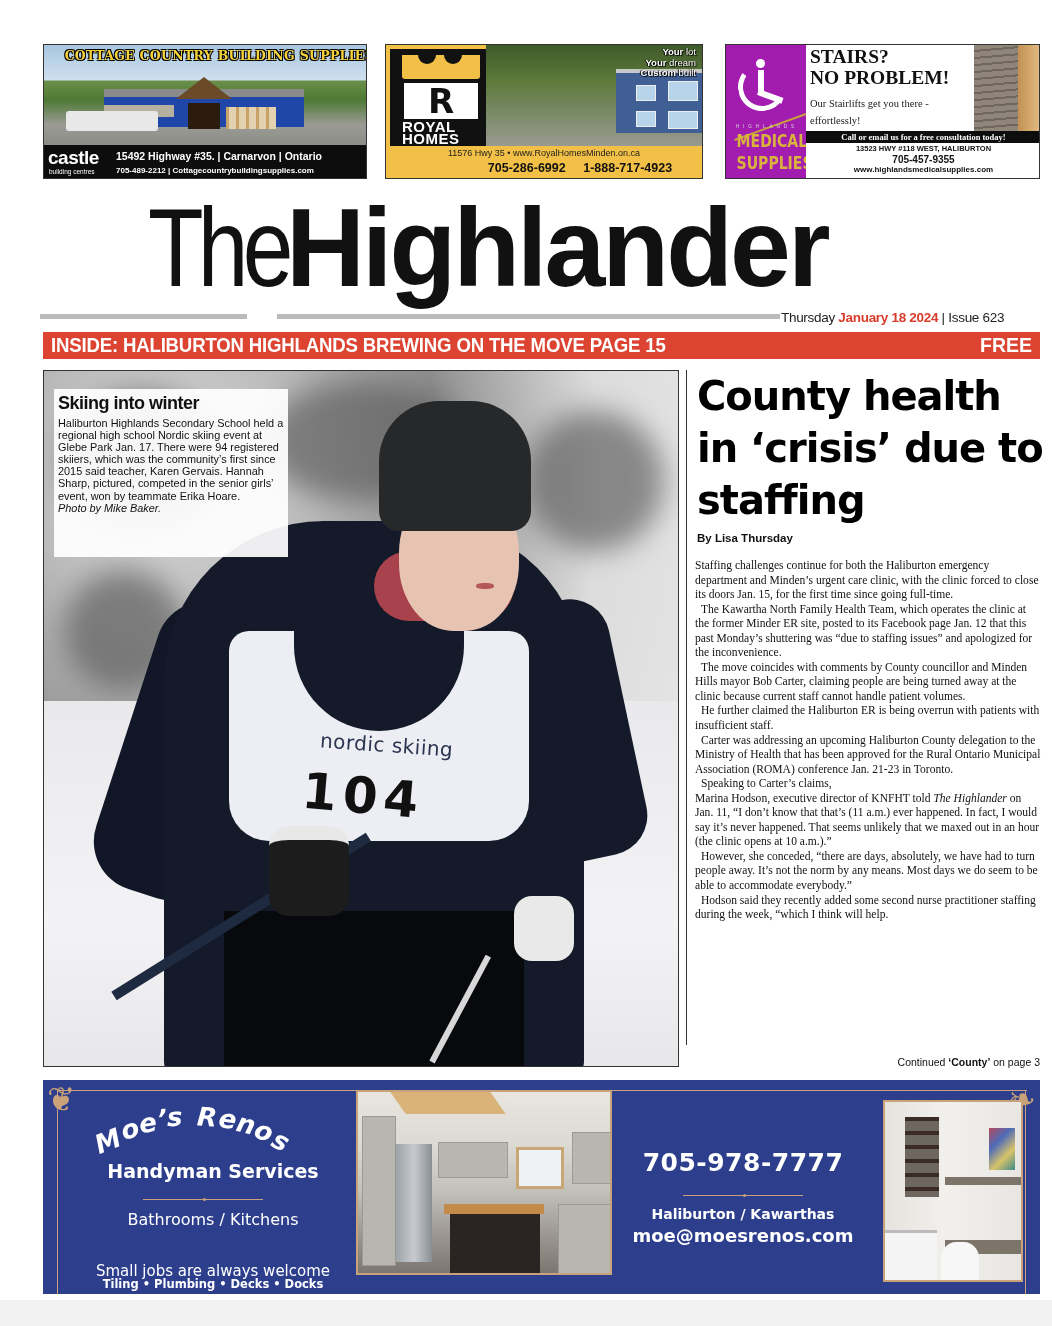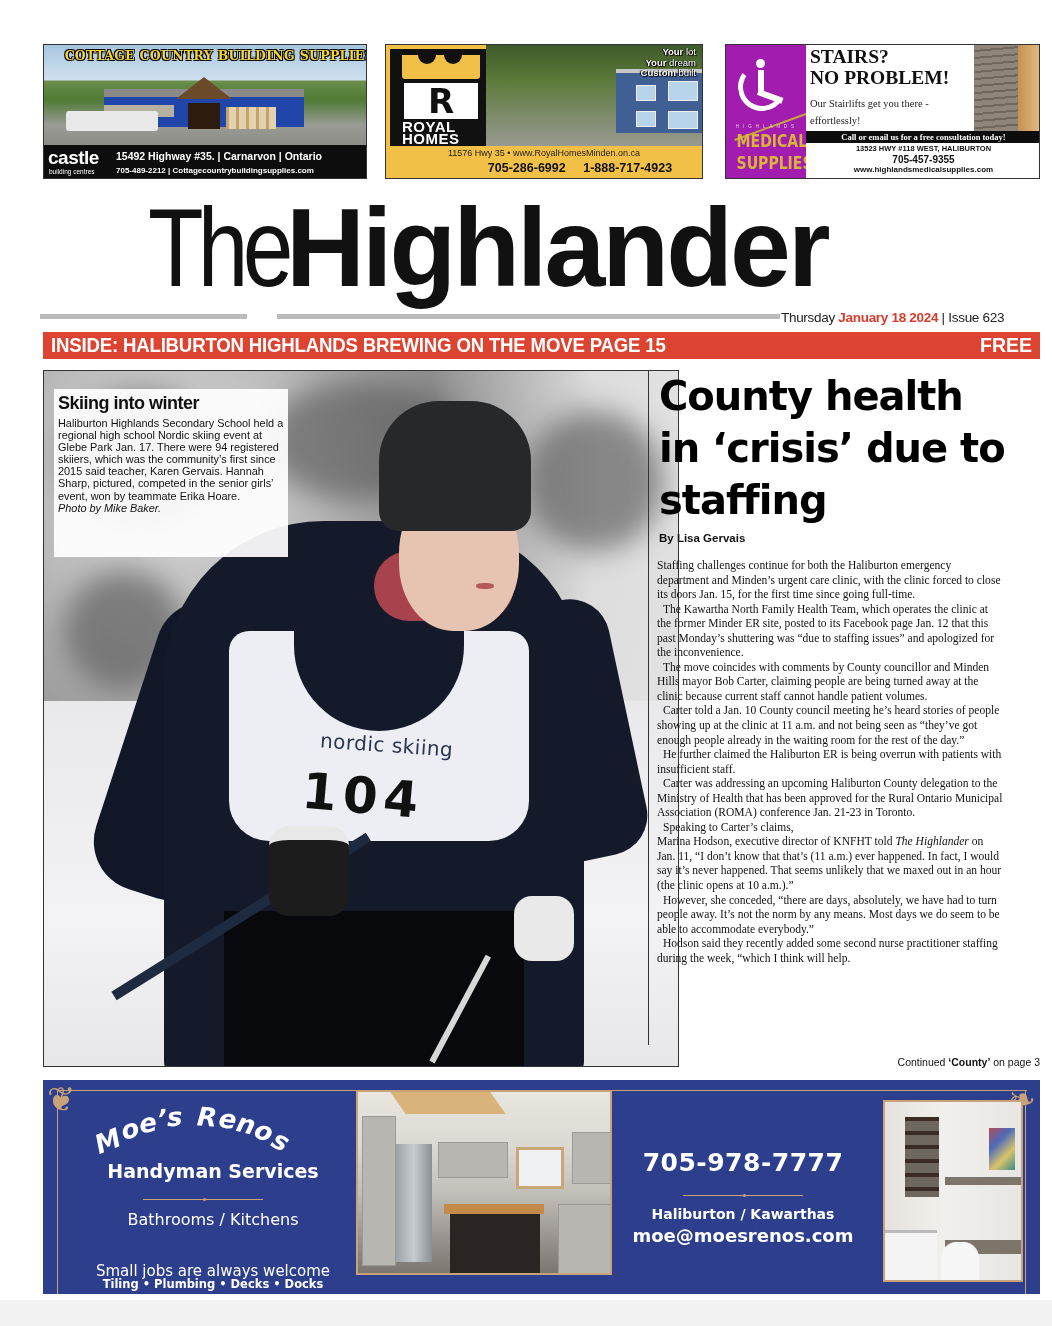--- a/index.html
+++ b/index.html
@@ -100,21 +100,21 @@
   .glove-r { position: absolute; left: 470px; top: 525px; width: 60px; height: 65px; background: #e9e9e9; border-radius: 18px; }
   .pole-l { position: absolute; left: 70px; top: 620px; width: 300px; height: 10px; background: #1e2a3f; transform: rotate(-32deg); transform-origin: left; }
   .pole-r { position: absolute; left: 388px; top: 688px; width: 120px; height: 6px; background: #d8d8d8; transform: rotate(-62deg); transform-origin: left; }
 
   .caption { position: absolute; left: 54px; top: 389px; width: 234px; height: 168px; background: rgba(255,255,255,0.93); padding: 3px 4px; }
   .caption-title { font-weight: bold; font-size: 18px; line-height: 22px; letter-spacing: -0.5px; }
   .caption-body { font-size: 10.9px; line-height: 12.1px; color: #111; margin-top: 3px; }
   .caption-credit { font-size: 10.9px; line-height: 12.1px; font-style: italic; }
 
   
-  .article { position: absolute; left: 648px; top: 370px; width: 354px; height: 675px; border-left: 1px solid #333; }
+  .article { position: absolute; left: 686px; top: 370px; width: 354px; height: 675px; border-left: 1px solid #333; }
   .headline { position: absolute; left: 10px; top: 0; width: 350px; font-family: "DejaVu Sans", sans-serif; font-weight: bold; font-size: 40px; line-height: 52px; letter-spacing: -1px; color: #000; }
   .byline { position: absolute; left: 10px; top: 162px; font-weight: bold; font-size: 11.5px; }
   .body-text { position: absolute; left: 8px; top: 188px; width: 346px; font-family: "Liberation Serif", serif; font-size: 11.55px; line-height: 14.55px; color: #111; }
   .body-text p { text-indent: 6px; }
   .body-text p:first-child { text-indent: 0; }
   .continued { position: absolute; left: 686px; top: 1056px; width: 354px; text-align: right; font-size: 10.5px; color: #111; }
 
   
   .moe { position: absolute; left: 43px; top: 1080px; width: 997px; height: 214px; background: #2c3e8c; overflow: hidden; }
   .moe-frame-t { position: absolute; left: 14px; top: 10px; width: 970px; height: 1px; background: #caa27a; }
@@ -275,26 +275,25 @@
 </div>
 
 <div class="caption">
   <div class="caption-title">Skiing into winter</div>
   <div class="caption-body">Haliburton Highlands Secondary School held a regional high school Nordic skiing event at Glebe Park Jan. 17. There were 94 registered skiiers, which was the community’s first since 2015 said teacher, Karen Gervais. Hannah Sharp, pictured, competed in the senior girls’ event, won by teammate Erika Hoare.</div>
   <div class="caption-credit">Photo by Mike Baker.</div>
 </div>
 
 <div class="article">
   <h1 class="headline">County health in ‘crisis’ due to staffing</h1>
-  <div class="byline">By Lisa Gervais</div>
+  <div class="byline">By Lisa Thursday</div>
   <div class="body-text">
     <p>Staffing challenges continue for both the Haliburton emergency department and Minden’s urgent care clinic, with the clinic forced to close its doors Jan. 15, for the first time since going full-time.</p>
     <p>The Kawartha North Family Health Team, which operates the clinic at the former Minder ER site, posted to its Facebook page Jan. 12 that this past Monday’s shuttering was “due to staffing issues” and apologized for the inconvenience.</p>
     <p>The move coincides with comments by County councillor and Minden Hills mayor Bob Carter, claiming people are being turned away at the clinic because current staff cannot handle patient volumes.</p>
-    <p>Carter told a Jan. 10 County council meeting he’s heard stories of people showing up at the clinic at 11 a.m. and not being seen as “they’ve got enough people already in the waiting room for the rest of the day.”</p>
     <p>He further claimed the Haliburton ER is being overrun with patients with insufficient staff.</p>
     <p>Carter was addressing an upcoming Haliburton County delegation to the Ministry of Health that has been approved for the Rural Ontario Municipal Association (ROMA) conference Jan. 21-23 in Toronto.</p>
     <p>Speaking to Carter’s claims,</p>
     <p style="text-indent:0"><span>Marina Hodson, executive director of KNFHT told </span><i>The Highlander</i><span> on Jan. 11, “I don’t know that that’s (11 a.m.) ever happened. In fact, I would say it’s never happened. That seems unlikely that we maxed out in an hour (the clinic opens at 10 a.m.).”</span></p>
     <p>However, she conceded, “there are days, absolutely, we have had to turn people away. It’s not the norm by any means. Most days we do seem to be able to accommodate everybody.”</p>
     <p>Hodson said they recently added some second nurse practitioner staffing during the week, “which I think will help.</p>
   </div>
 </div>
 <div class="continued">
   <span>Continued </span><b>‘County’</b><span> on page 3</span>

